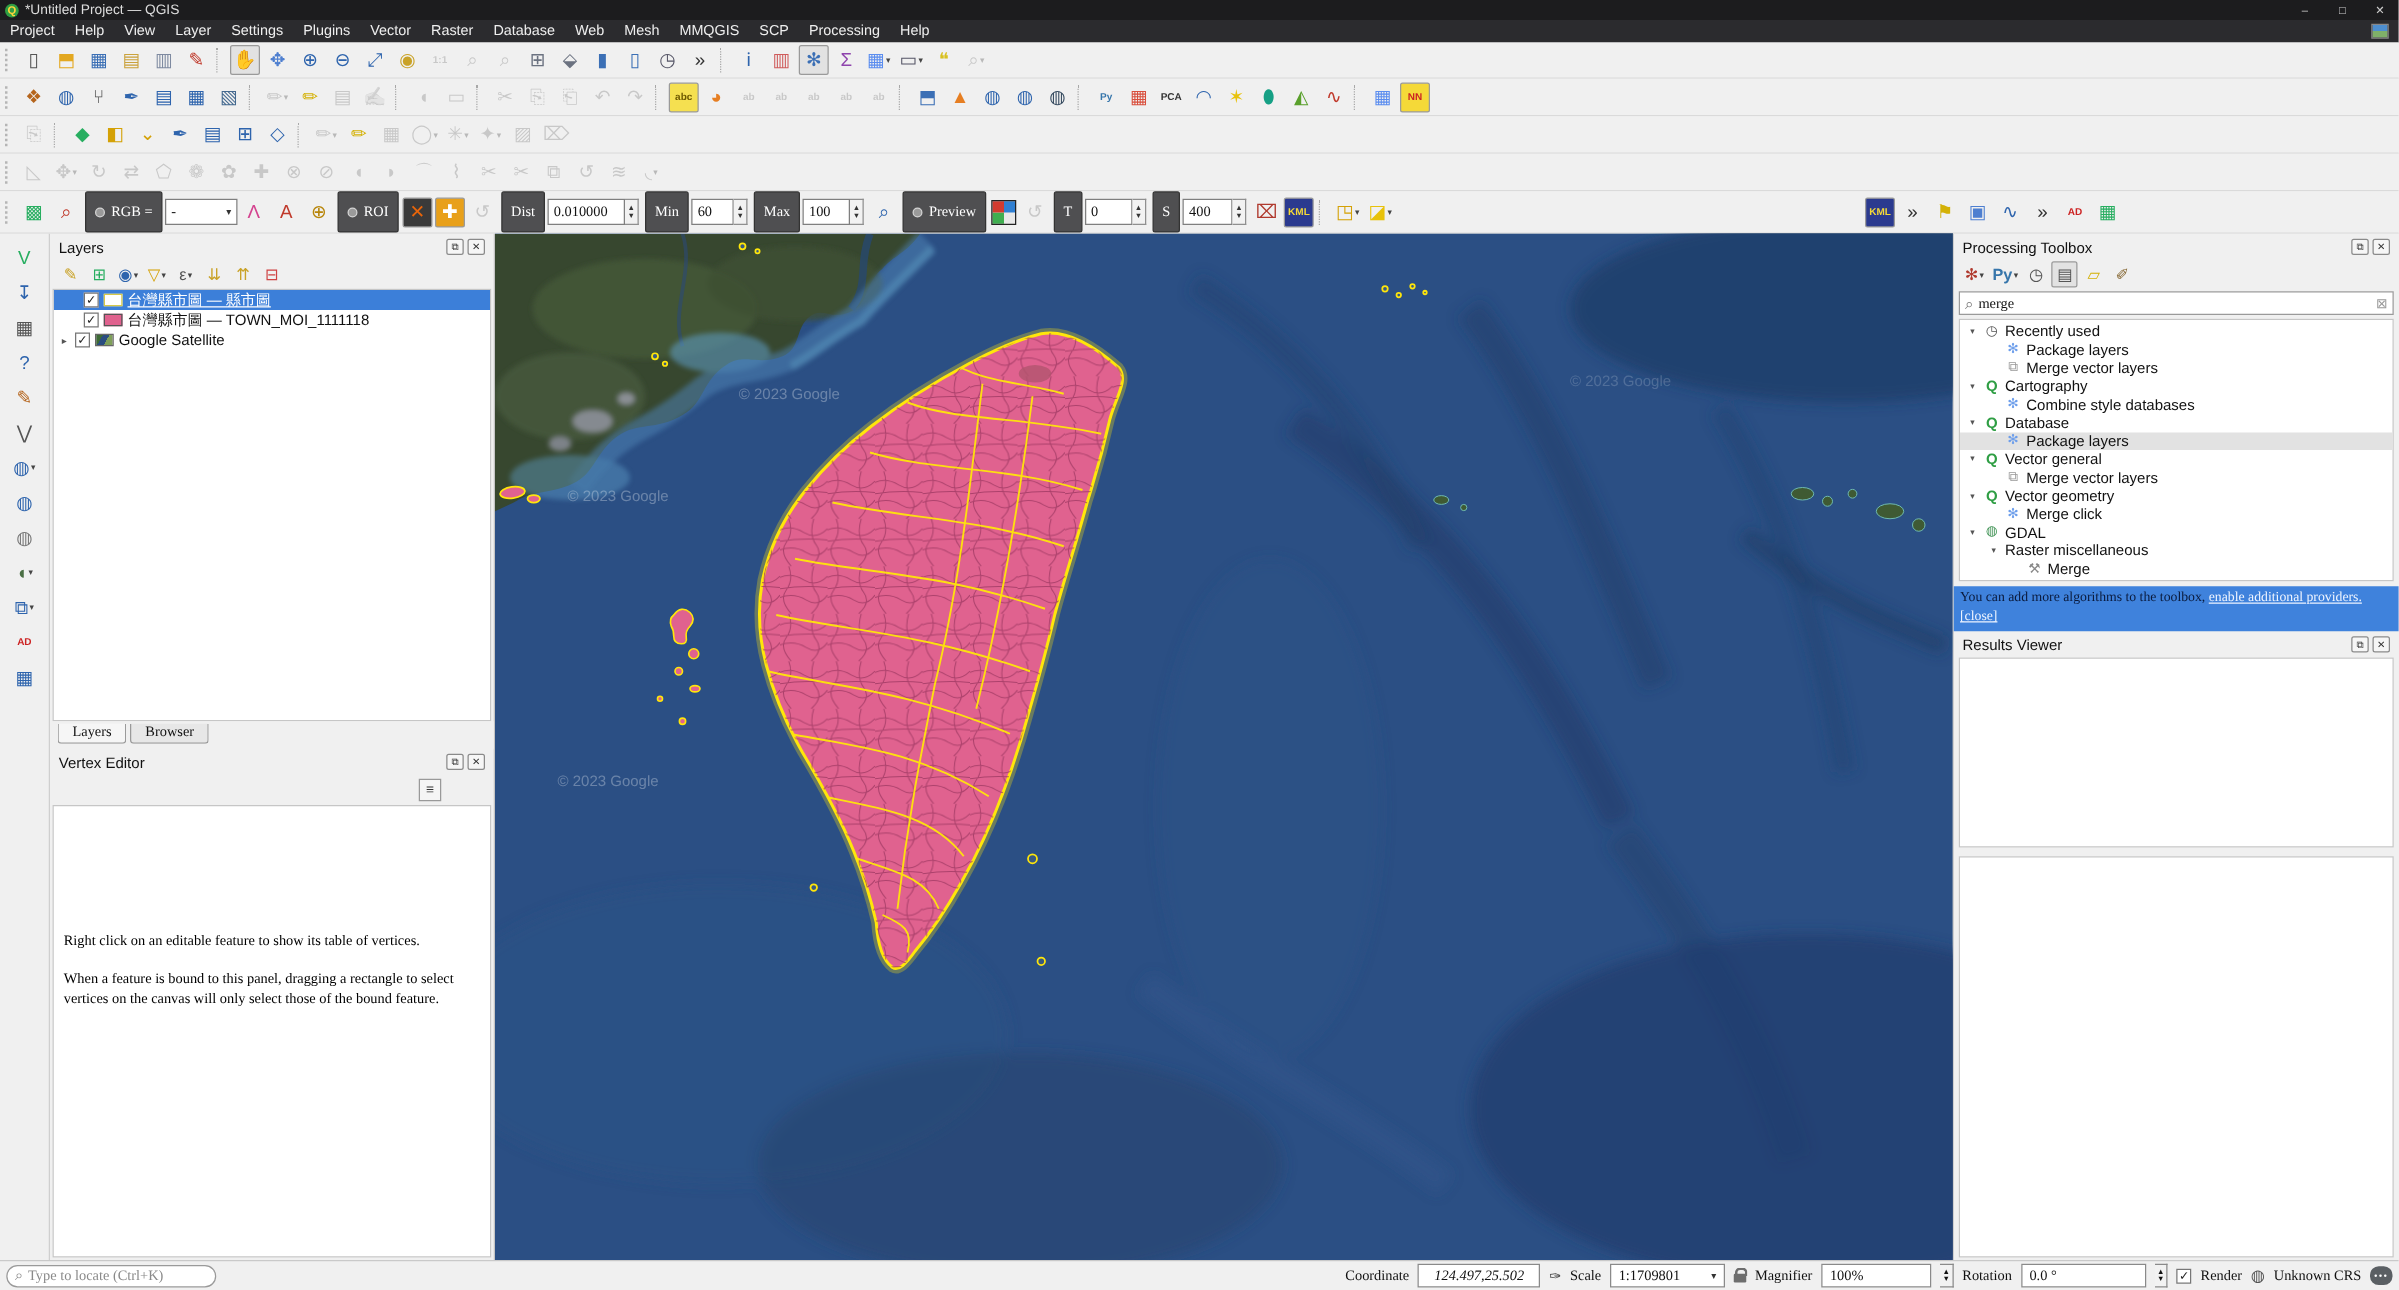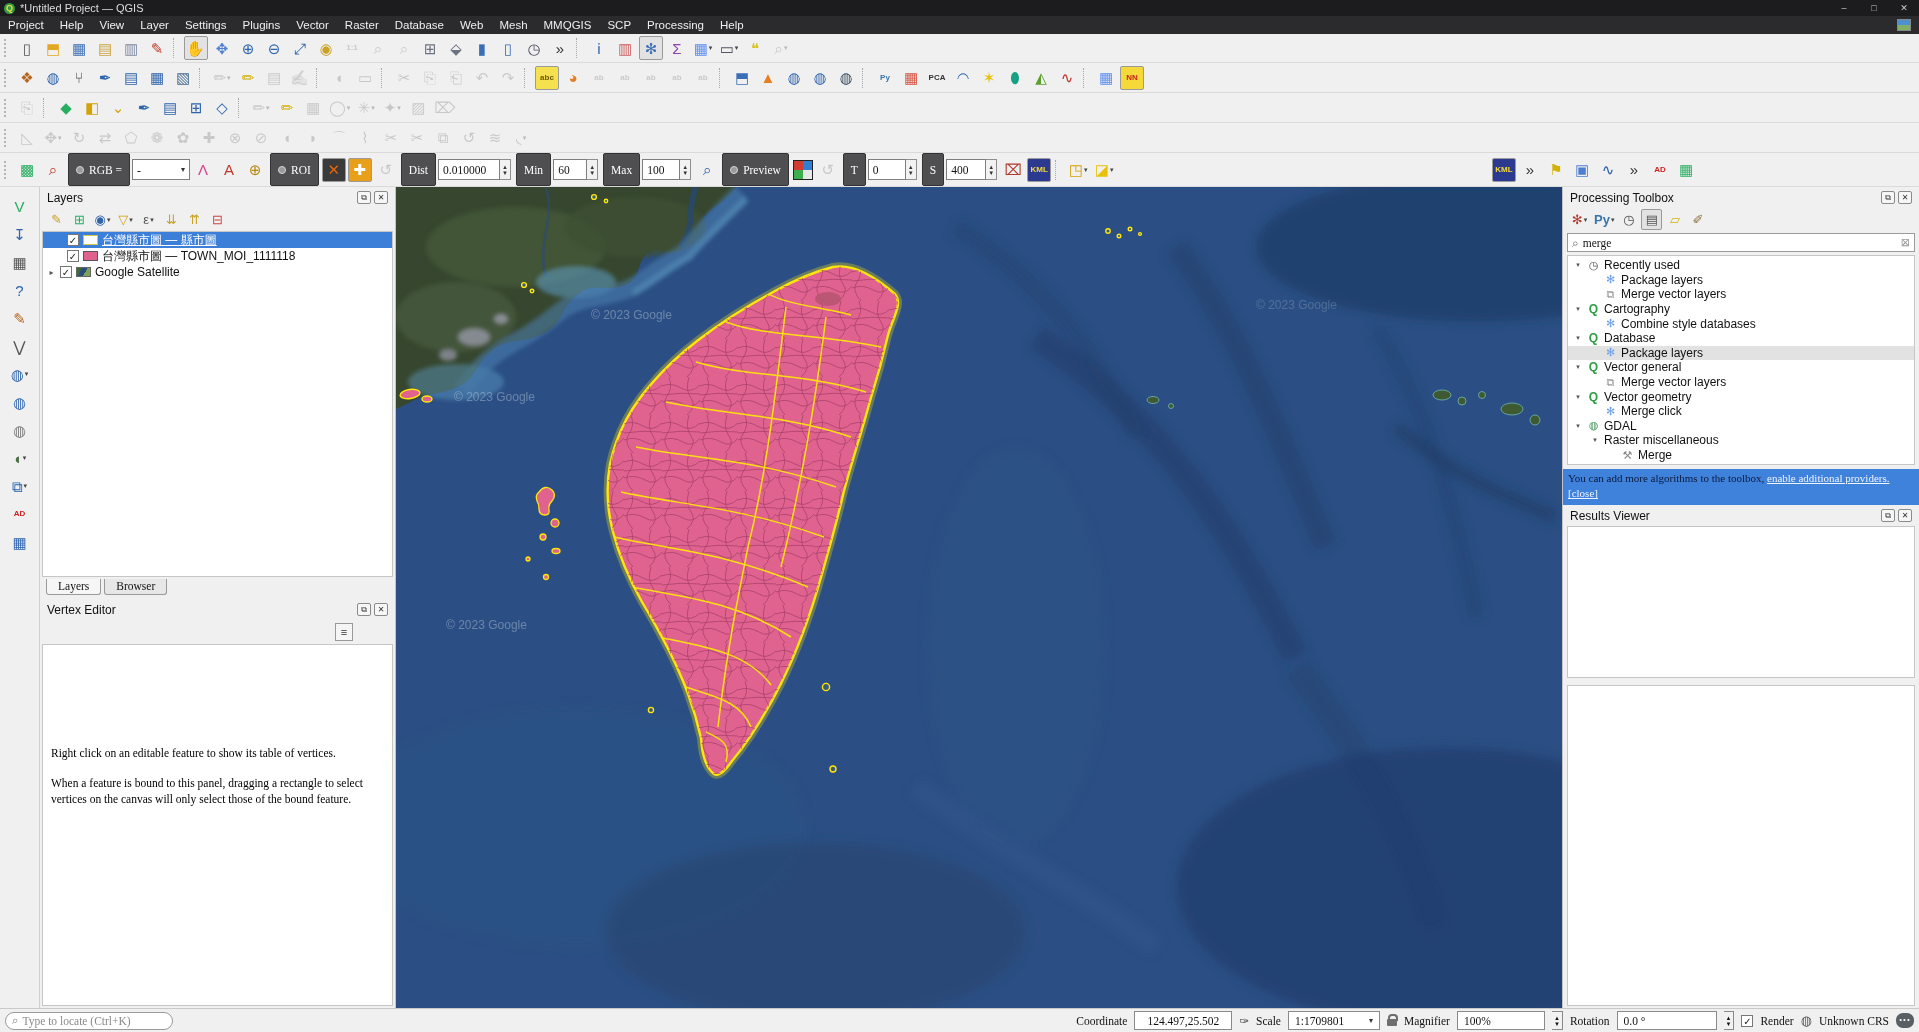--- a/index.html
+++ b/index.html
@@ -1010,21 +1010,21 @@
   </div>
 </div>
 
 <div class="statusbar">
   <div class="locate">
     <span style="font-family:'Liberation Sans',sans-serif;">⌕</span>
     <span>Type to locate (Ctrl+K)</span>
   </div>
   <span class="sp"></span>
   <span>Coordinate</span>
-  <span class="sbox" style="width:98px;justify-content:center;">124.497,25.502</span>
+  <span class="sbox" style="width:98px;justify-content:center;font-style:italic;">124.497,25.502</span>
   <span style="font-family:'Liberation Sans',sans-serif;color:#444;">✑</span>
   <span>Scale</span>
   <span class="sbox" style="width:92px;">
       <span>1:1709801</span>
       <span class="selarrow">▾</span>
     </span>
   <span class="lock"></span>
   <span>Magnifier</span>
   <span class="sbox" style="width:88px;">100%</span>
     <span class="sspin">

